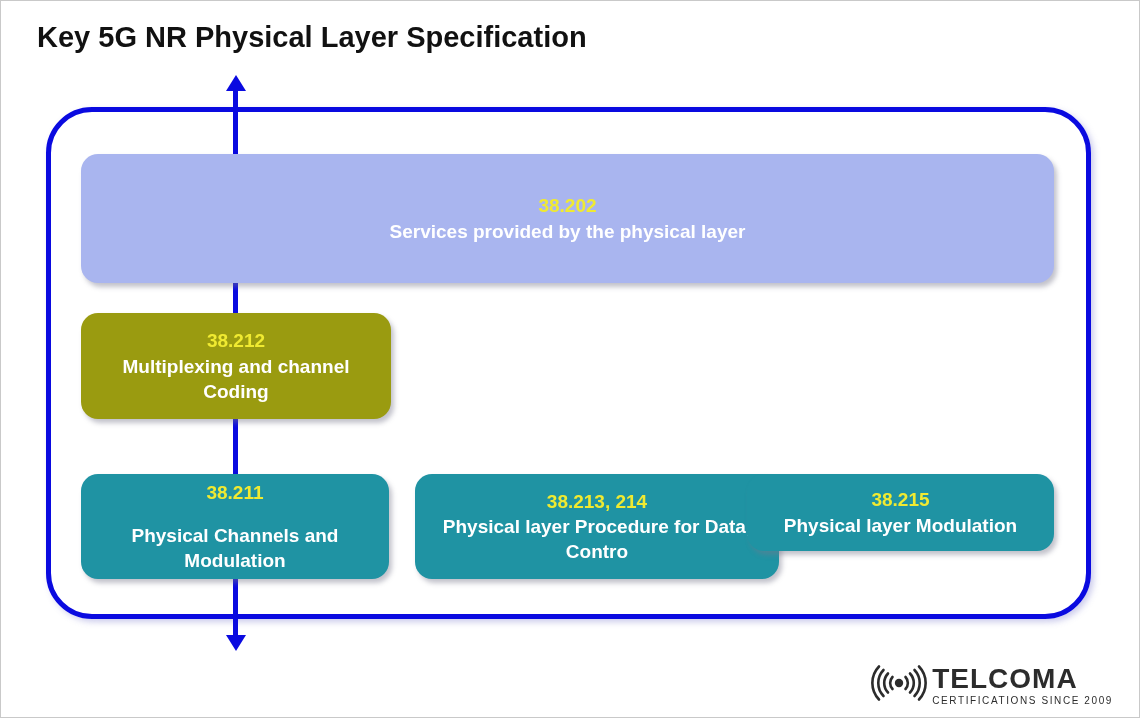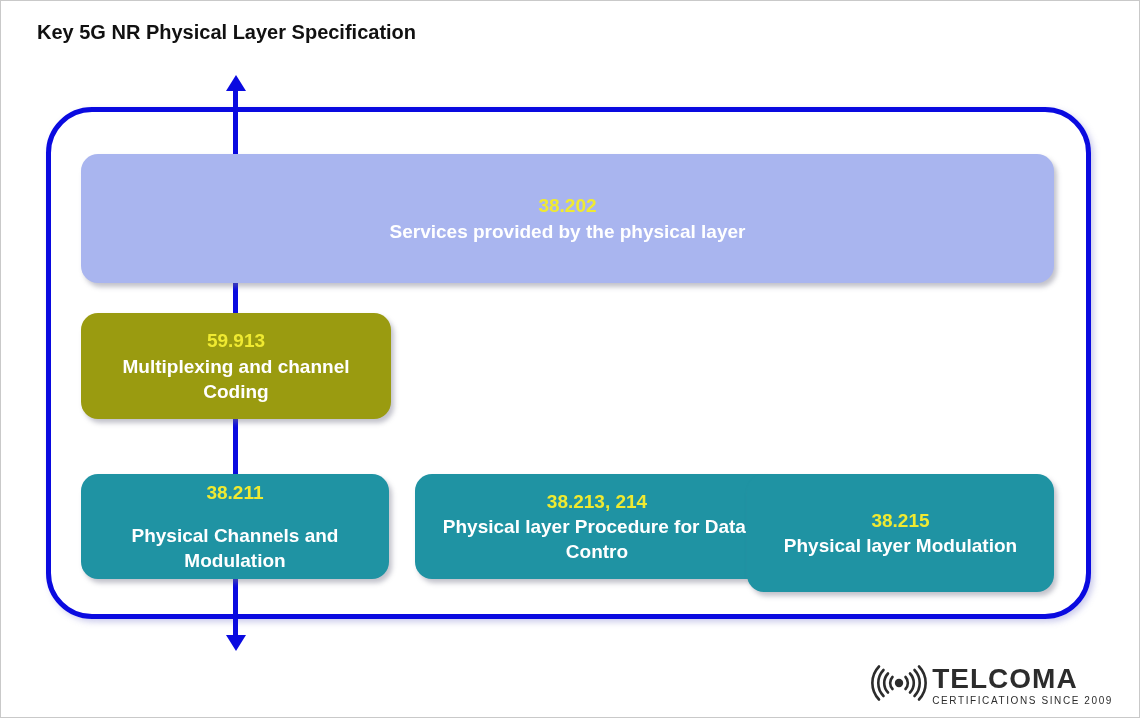--- a/index.html
+++ b/index.html
@@ -8,21 +8,21 @@
   }
   *{box-sizing:border-box; margin:0; padding:0;}
   html,body{background:#ffffff;}
   body{font-family:"Liberation Sans", sans-serif;}
   .page{
     position:relative; width:1140px; height:718px; background:#ffffff;
     border:1px solid #c9c9c9; overflow:hidden;
   }
   .page-title{
     position:absolute; left:36px; top:20px;
-    font-size:20px; font-weight:700; color:var(--ink); letter-spacing:0px;text-align:center;
+    font-size:29px; font-weight:700; color:var(--ink); letter-spacing:0px;text-align:center;
   }
   .spec-frame{
     position:absolute; left:45px; top:106px; width:1045px; height:512px;
     border:5px solid var(--blue); border-radius:46px;
     box-shadow:3px 3px 6px rgba(110,110,200,0.35);
     background:transparent;
   }
   
   .flow-line{
     position:absolute; left:232px; top:86px; width:5px; height:556px;
@@ -45,21 +45,21 @@
     display:flex; flex-direction:column; align-items:center; justify-content:center;
     text-align:center; padding:6px 18px;
     box-shadow:3px 4px 5px rgba(120,120,140,0.45);
   }
   .node .code{font-size:19px; font-weight:700; color:var(--yellow); line-height:1.35;}
   .node .label{font-size:19px; font-weight:700; color:var(--white); line-height:1.32;}
   .node-services{left:80px; top:153px; width:973px; height:129px; background:var(--lavender);}
   .node-multiplexing{left:80px; top:312px; width:310px; height:106px; background:var(--olive);}
   .node-channels{left:80px; top:473px; width:308px; height:105px; background:var(--teal);gap:17px;}
   .node-procedures{left:414px; top:473px; width:364px; height:105px; background:var(--teal);}
-  .node-measurement{left:746px; top:473px; width:307px; height:118px; background:var(--teal);}
+  .node-measurement{left:746px; top:473px; width:307px; height:77px; background:var(--teal);}
   
   .logo{
     position:absolute; right:26px; bottom:8px; display:flex; align-items:center; gap:5px;
     color:var(--logo_ink);
   }
   .logo-text{display:flex; flex-direction:column; align-items:flex-start;}
   .logo-name{font-size:28px; font-weight:700; letter-spacing:1px; line-height:1;}
   .logo-tagline{font-size:10px; font-weight:400; letter-spacing:1.6px; margin-top:2px;}
 </style>
 </head>
@@ -74,21 +74,21 @@
   <div class="flow-line"></div>
   <div class="arrowhead up"></div>
   <div class="arrowhead down"></div>
 
   <div class="node node-services">
     <div class="code">38.202</div>
     <div class="label">Services provided by the physical layer</div>
   </div>
 
   <div class="node node-multiplexing">
-    <div class="code">59.913</div>
+    <div class="code">38.212</div>
     <div class="label">Multiplexing and channel Coding</div>
   </div>
 
   <div class="node node-channels">
     <div class="code">38.211</div>
     <div class="label">Physical Channels and Modulation</div>
   </div>
 
   <div class="node node-procedures">
     <div class="code">38.213, 214</div>

